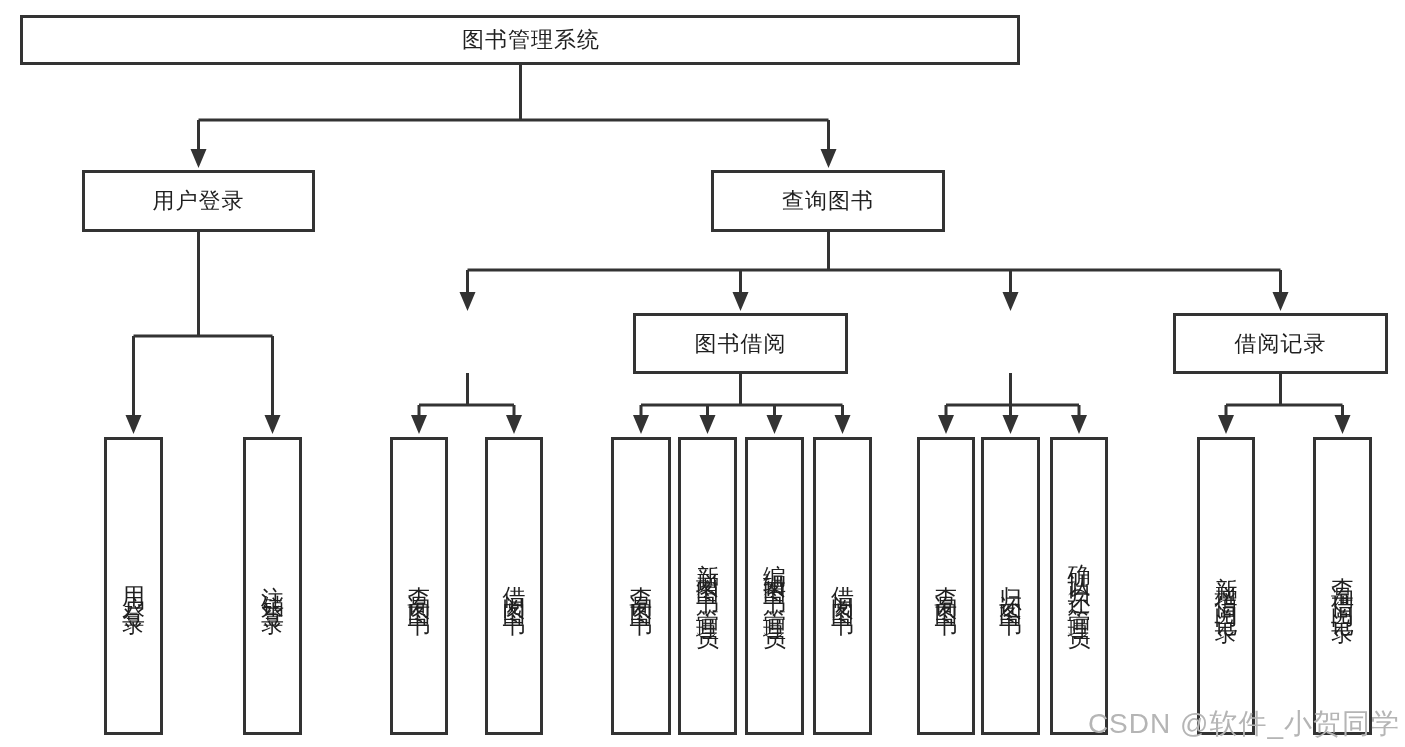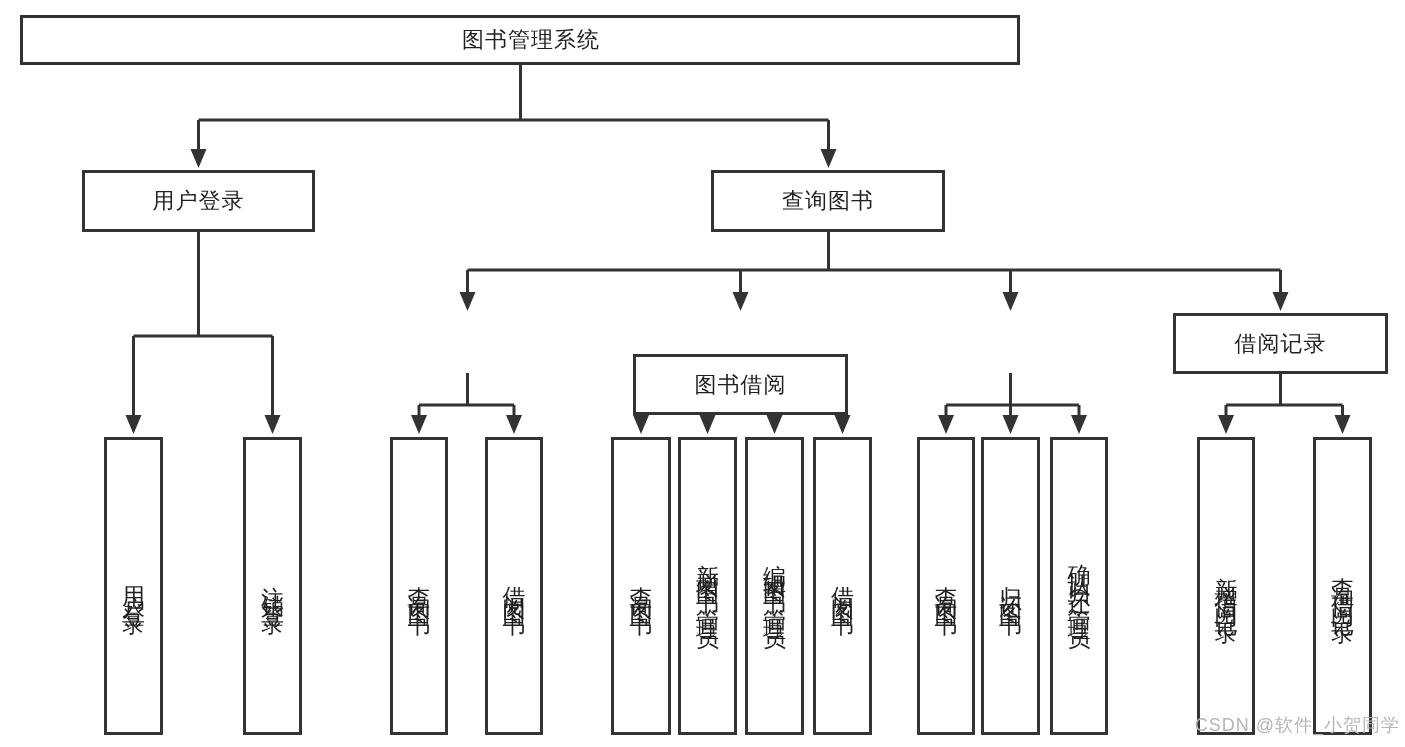--- a/index.html
+++ b/index.html
@@ -41,22 +41,22 @@
   }
   .vbox span {
     writing-mode: vertical-rl;
     text-orientation: mixed;
     letter-spacing: 9px;
     line-height: 1;
   }
   #watermark {
     position: absolute;
     right: 5px;
-    bottom: 10px;
-    font-size: 18px;
+    bottom: 4px;
+    font-size: 28px;
     color: #b5b5b5;
     letter-spacing: 1px;
   }
 </style>
 </head>
 <body>
 
 <div id="canvas">
 
   <svg id="wires" viewBox="0 0 1405 747" xmlns="http://www.w3.org/2000/svg">
@@ -88,21 +88,21 @@
       <path d="M1280.5 373 V405 M1226 405 H1342.5 M1226 405 V418 M1342.5 405 V418" fill="none"></path>
       <path d="M1218 415 H1234 L1226 434 Z M1334.5 415 H1350.5 L1342.5 434 Z" stroke="none"></path>
     </g>
   </svg>
 
   <div class="box" style="left:20px; top:15px; width:1000px; height:50px;padding-left:22px;">图书管理系统</div>
 
   <div class="box" style="left:82px; top:170px; width:233px; height:62px;">用户登录</div>
   <div class="box" style="left:711px; top:170px; width:234px; height:62px;">查询图书</div>
 
-  <div class="box" style="left:633px; top:313px; width:215px; height:61px;margin-top:41px;">图书借阅</div>
+  <div class="box" style="left:633px; top:313px; width:215px; height:61px;">图书借阅</div>
   <div class="box" style="left:1173px; top:313px; width:215px; height:61px;">借阅记录</div>
 
   <div class="vbox" style="left:104px; width:59px;">
     <span>用户登录</span>
   </div>
   <div class="vbox" style="left:243px; width:59px;">
     <span>注销登录</span>
   </div>
 
   <div class="vbox" style="left:390px; width:58px;">

